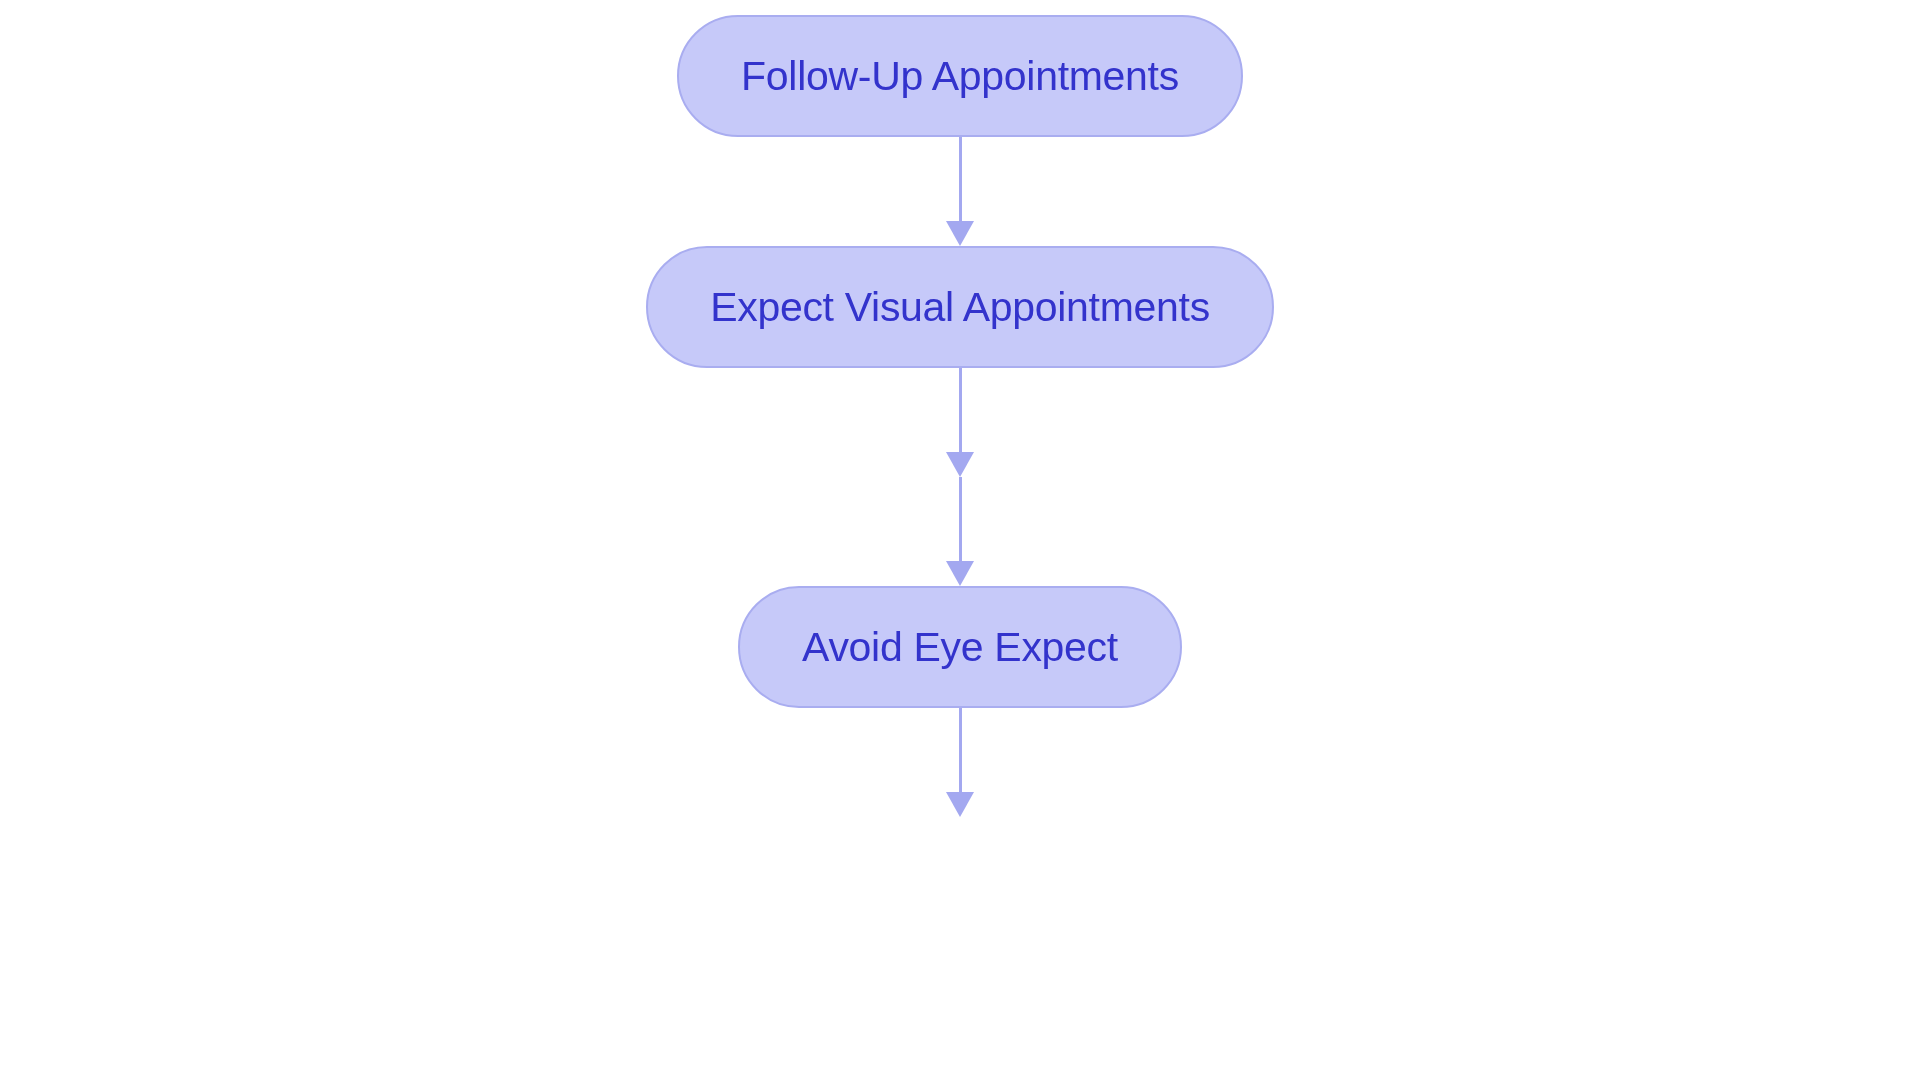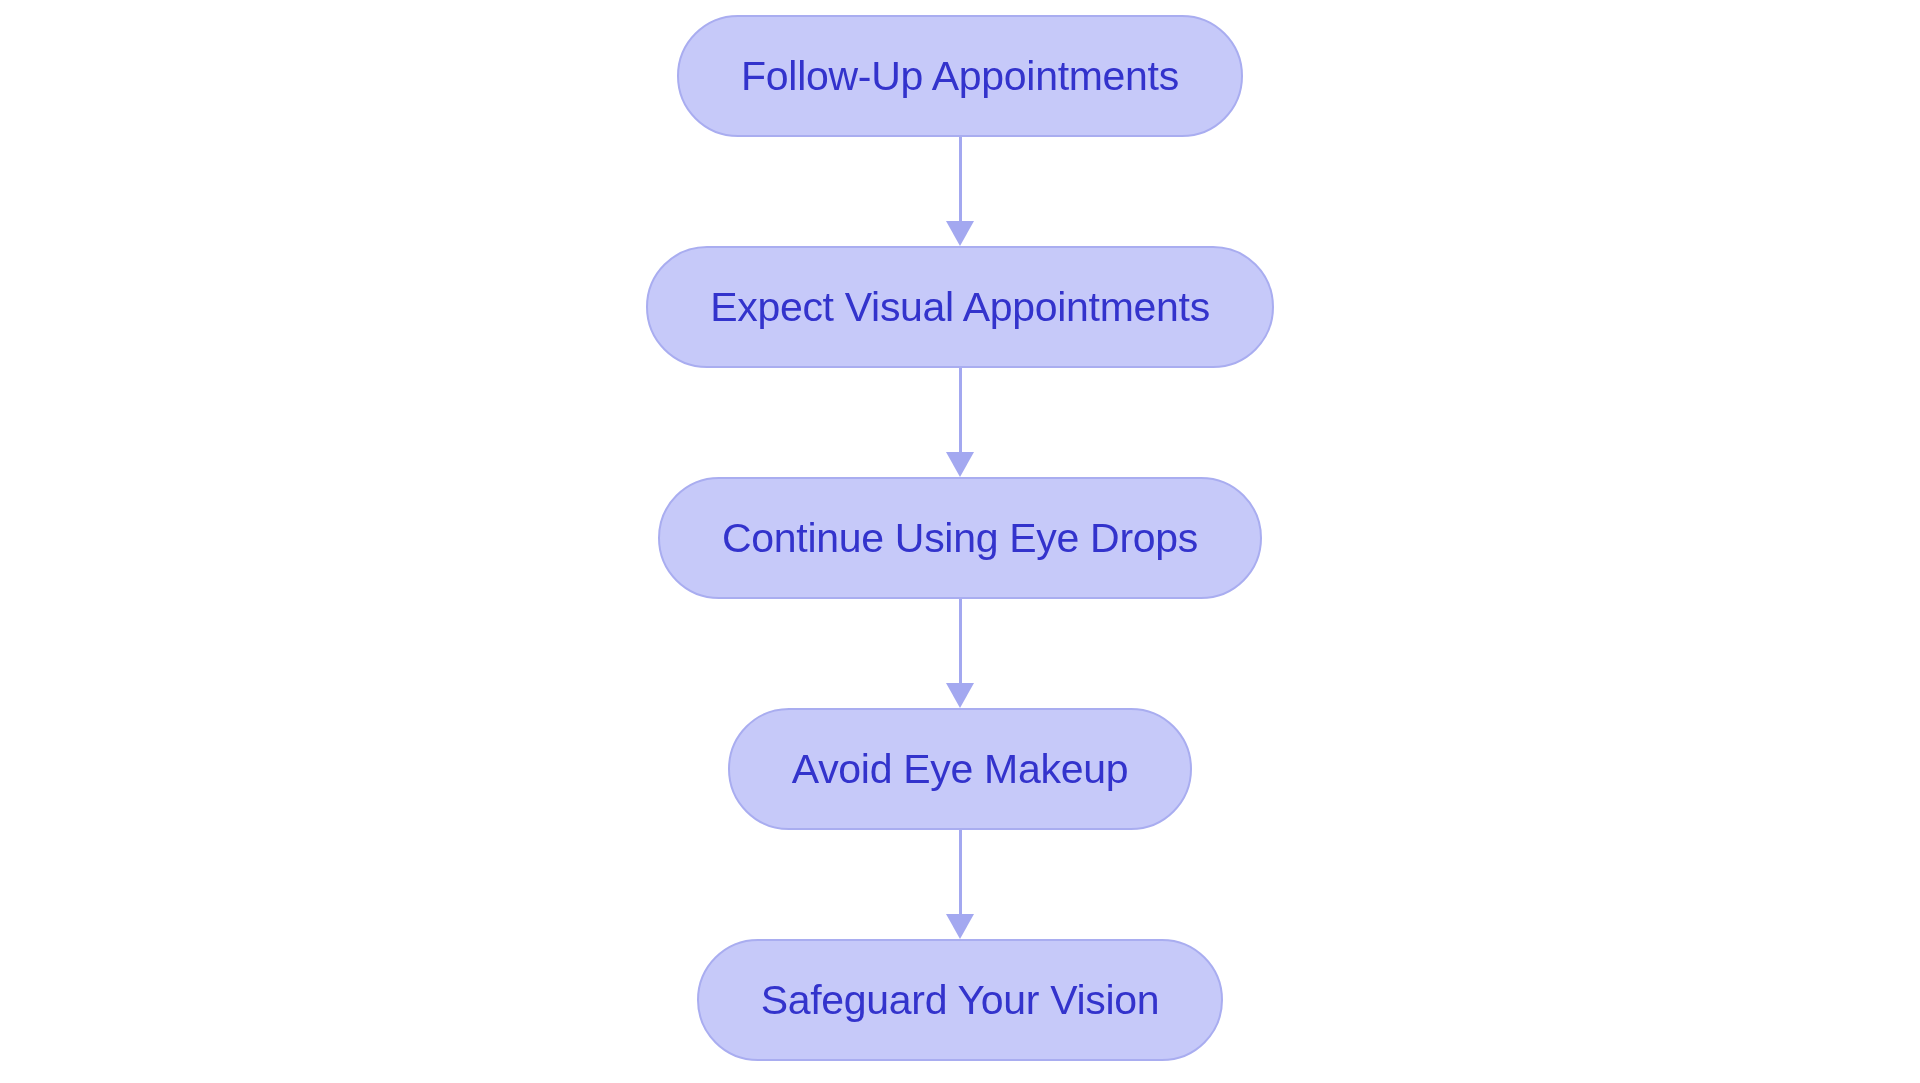--- a/index.html
+++ b/index.html
@@ -107,36 +107,30 @@
 
     <div class="flow-node">
       <span class="flow-node-label">Expect Visual Appointments</span>
     </div>
 
     <div class="flow-connector">
       <div class="connector-line"></div>
       <div class="connector-arrowhead"></div>
     </div>
 
+
+    <div class="flow-connector">
+      <div class="connector-line"></div>
+      <div class="connector-arrowhead"></div>
+    </div>
+
     <div class="flow-node">
-      <span class="flow-node-label">Continue Using Eye Drops</span>
+      <span class="flow-node-label">Avoid Eye Expect</span>
     </div>
 
     <div class="flow-connector">
       <div class="connector-line"></div>
       <div class="connector-arrowhead"></div>
     </div>
 
-    <div class="flow-node">
-      <span class="flow-node-label">Avoid Eye Makeup</span>
-    </div>
-
-    <div class="flow-connector">
-      <div class="connector-line"></div>
-      <div class="connector-arrowhead"></div>
-    </div>
-
-    <div class="flow-node">
-      <span class="flow-node-label">Safeguard Your Vision</span>
-    </div>
 
   </div>
 </div>
 
 </body></html>

